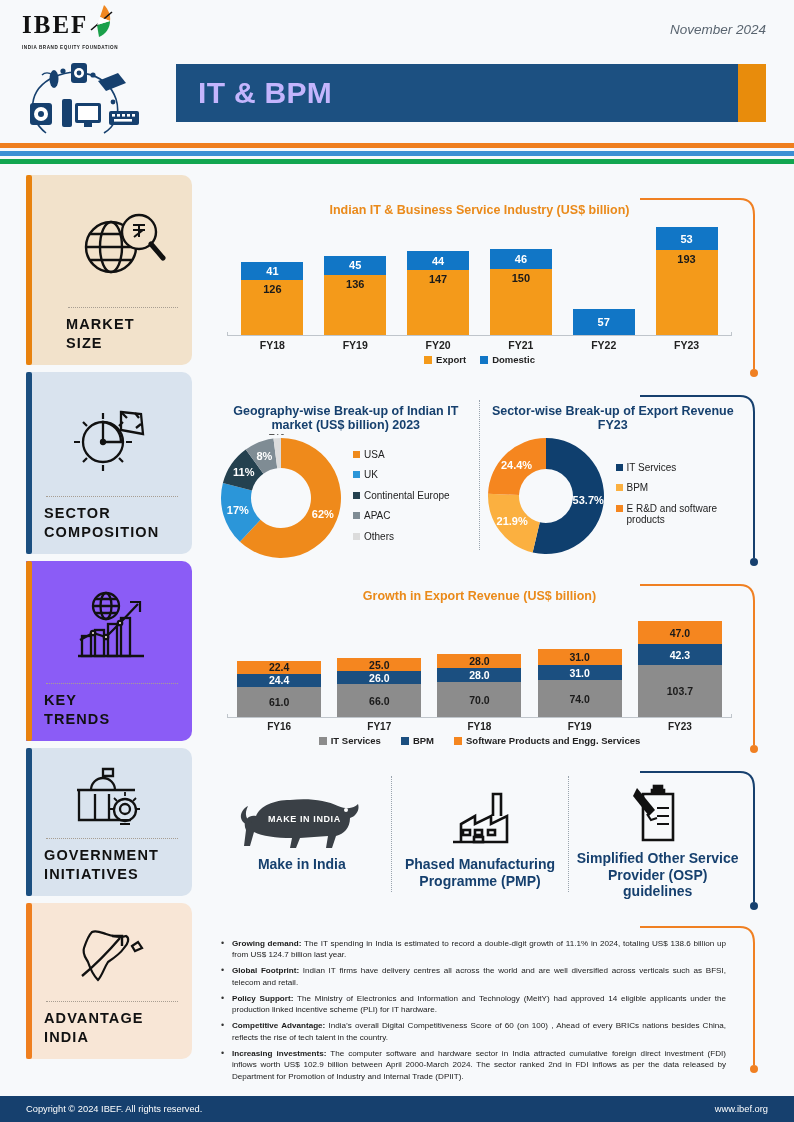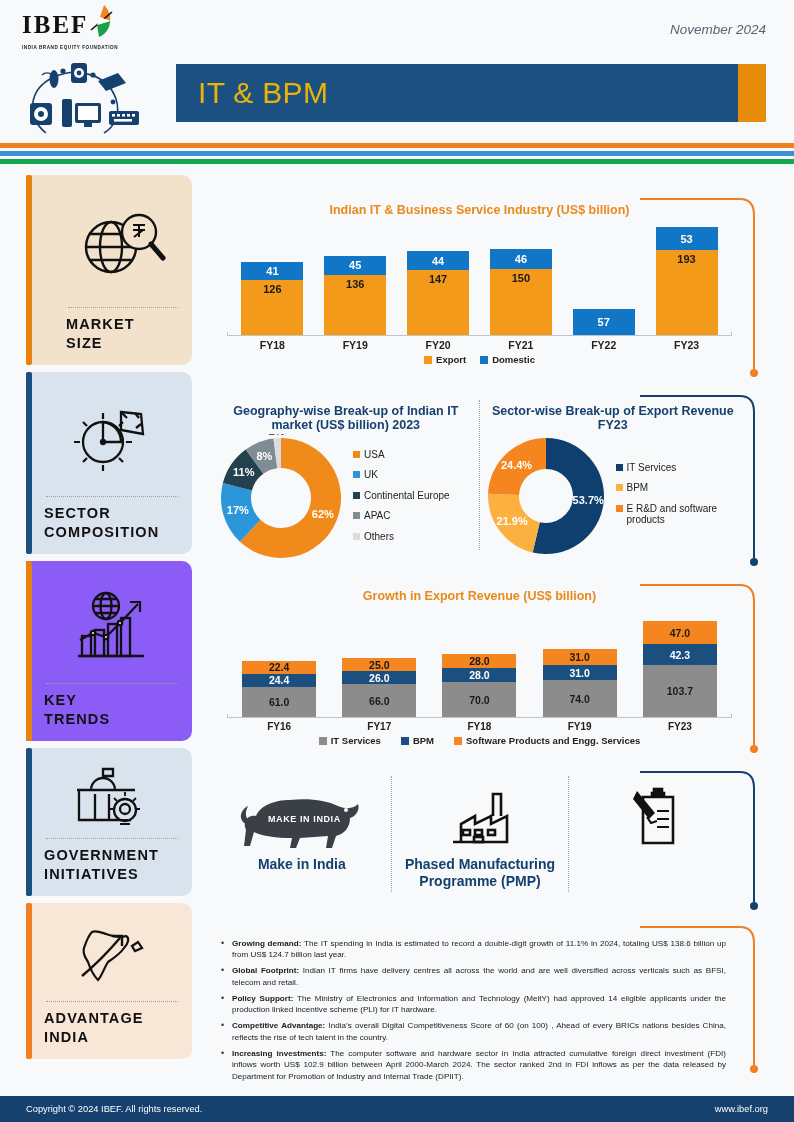--- a/index.html
+++ b/index.html
@@ -27,21 +27,21 @@
   }
   .tech-icon { position: absolute; left: 16px; top: 55px; }
   .title-bar {
     position: absolute; left: 176px; top: 64px;
     width: 590px; height: 58px;
     background: #1c5081;
     display: flex; align-items: center;
   }
   .title-bar .cap { position: absolute; right: 0; top: 0; width: 28px; height: 58px; background: #e88c0c; }
   .title-text {
-    color: #eab308; font-size: 30px; font-weight: normal;
+    color: #c4b5fd; font-size: 30px; font-weight: bold;
     margin-left: 22px; letter-spacing: 0.3px;
   }
   .date-text {
     position: absolute; right: 28px; top: 22px;
     font-size: 13.5px; color: #5a6570; font-style: italic;
   }
 
   
   .stripes { position: absolute; left: 0; top: 143px; width: 794px; }
   .stripe { height: 5px; width: 100%; }
@@ -108,21 +108,21 @@
   .donut-half { flex: 1 1 50%; padding: 4px 4px 0 4px; }
   .donut-half.left { border-right: 1px dotted #9aa4ae; }
   .donut-body { display: flex; align-items: center; margin-top: 2px; }
   .donut-svg-wrap { flex: 0 0 auto; }
   .donut-legend { margin-left: 8px; }
   .donut-legend .li { display: flex; align-items: flex-start; gap: 4px; font-size: 10px; color: #222; margin-bottom: 9px; line-height: 1.15; }
   .donut-legend .sw { width: 7px; height: 7px; margin-top: 2px; flex: 0 0 7px; }
 
   
   .gbar-plot { display: flex; align-items: flex-end; justify-content: space-around; height: 100px; padding: 0 16px; }
-  .gbar-col { width: 74px; display: flex; flex-direction: column; justify-content: flex-end; }
+  .gbar-col { width: 84px; display: flex; flex-direction: column; justify-content: flex-end; }
   .gseg { display: flex; align-items: center; justify-content: center; font-size: 10.5px; font-weight: bold; }
   .gseg.it  { background: #8c8c8c; color: #1a1a1a; }
   .gseg.bpm { background: #1b4f80; color: #fff; }
   .gseg.sw  { background: #f5861f; color: #1a1a1a; }
   .gbar-labels { display: flex; justify-content: space-around; padding: 0 16px; margin-top: 3px; }
   .gbar-labels span { width: 74px; text-align: center; font-size: 10px; color: #222; font-weight: bold; }
 
   
   .gov-row { display: flex; height: 100%; align-items: stretch; }
   .gov-cell { flex: 1 1 33.33%; display: flex; flex-direction: column; align-items: center; justify-content: flex-start; padding: 8px 6px 0 6px; }
@@ -561,20 +561,21 @@
             <div class="gov-icon">
               <svg width="58" height="60" viewBox="0 0 58 60" fill="none" stroke="#111" stroke-width="2.6">
                 <path d="M14 10 h30 v46 H14 z"></path>
                 <path d="M23 10 V6 h12 v4"></path>
                 <rect x="25" y="2" width="8" height="6" fill="#111"></rect>
                 <path d="M28 24 h12 M28 32 h12 M28 40 h12" stroke-width="2.2"></path>
                 <path d="M8 4 L26 26 L20 32 L4 12 Z" fill="#111" stroke="none"></path>
                 <path d="M18 30 l4 6 l6 -2" fill="none" stroke-width="2.2"></path>
               </svg>
             </div>
+            <div class="gov-label">Simplified Other Service Provider (OSP) guidelines</div>
           </div>
 
         </div>
       </div>
     </div>
   </div>
 
   <div class="row" style="height:156px">
     <div class="side-card peach">
       <span class="bar"></span>

